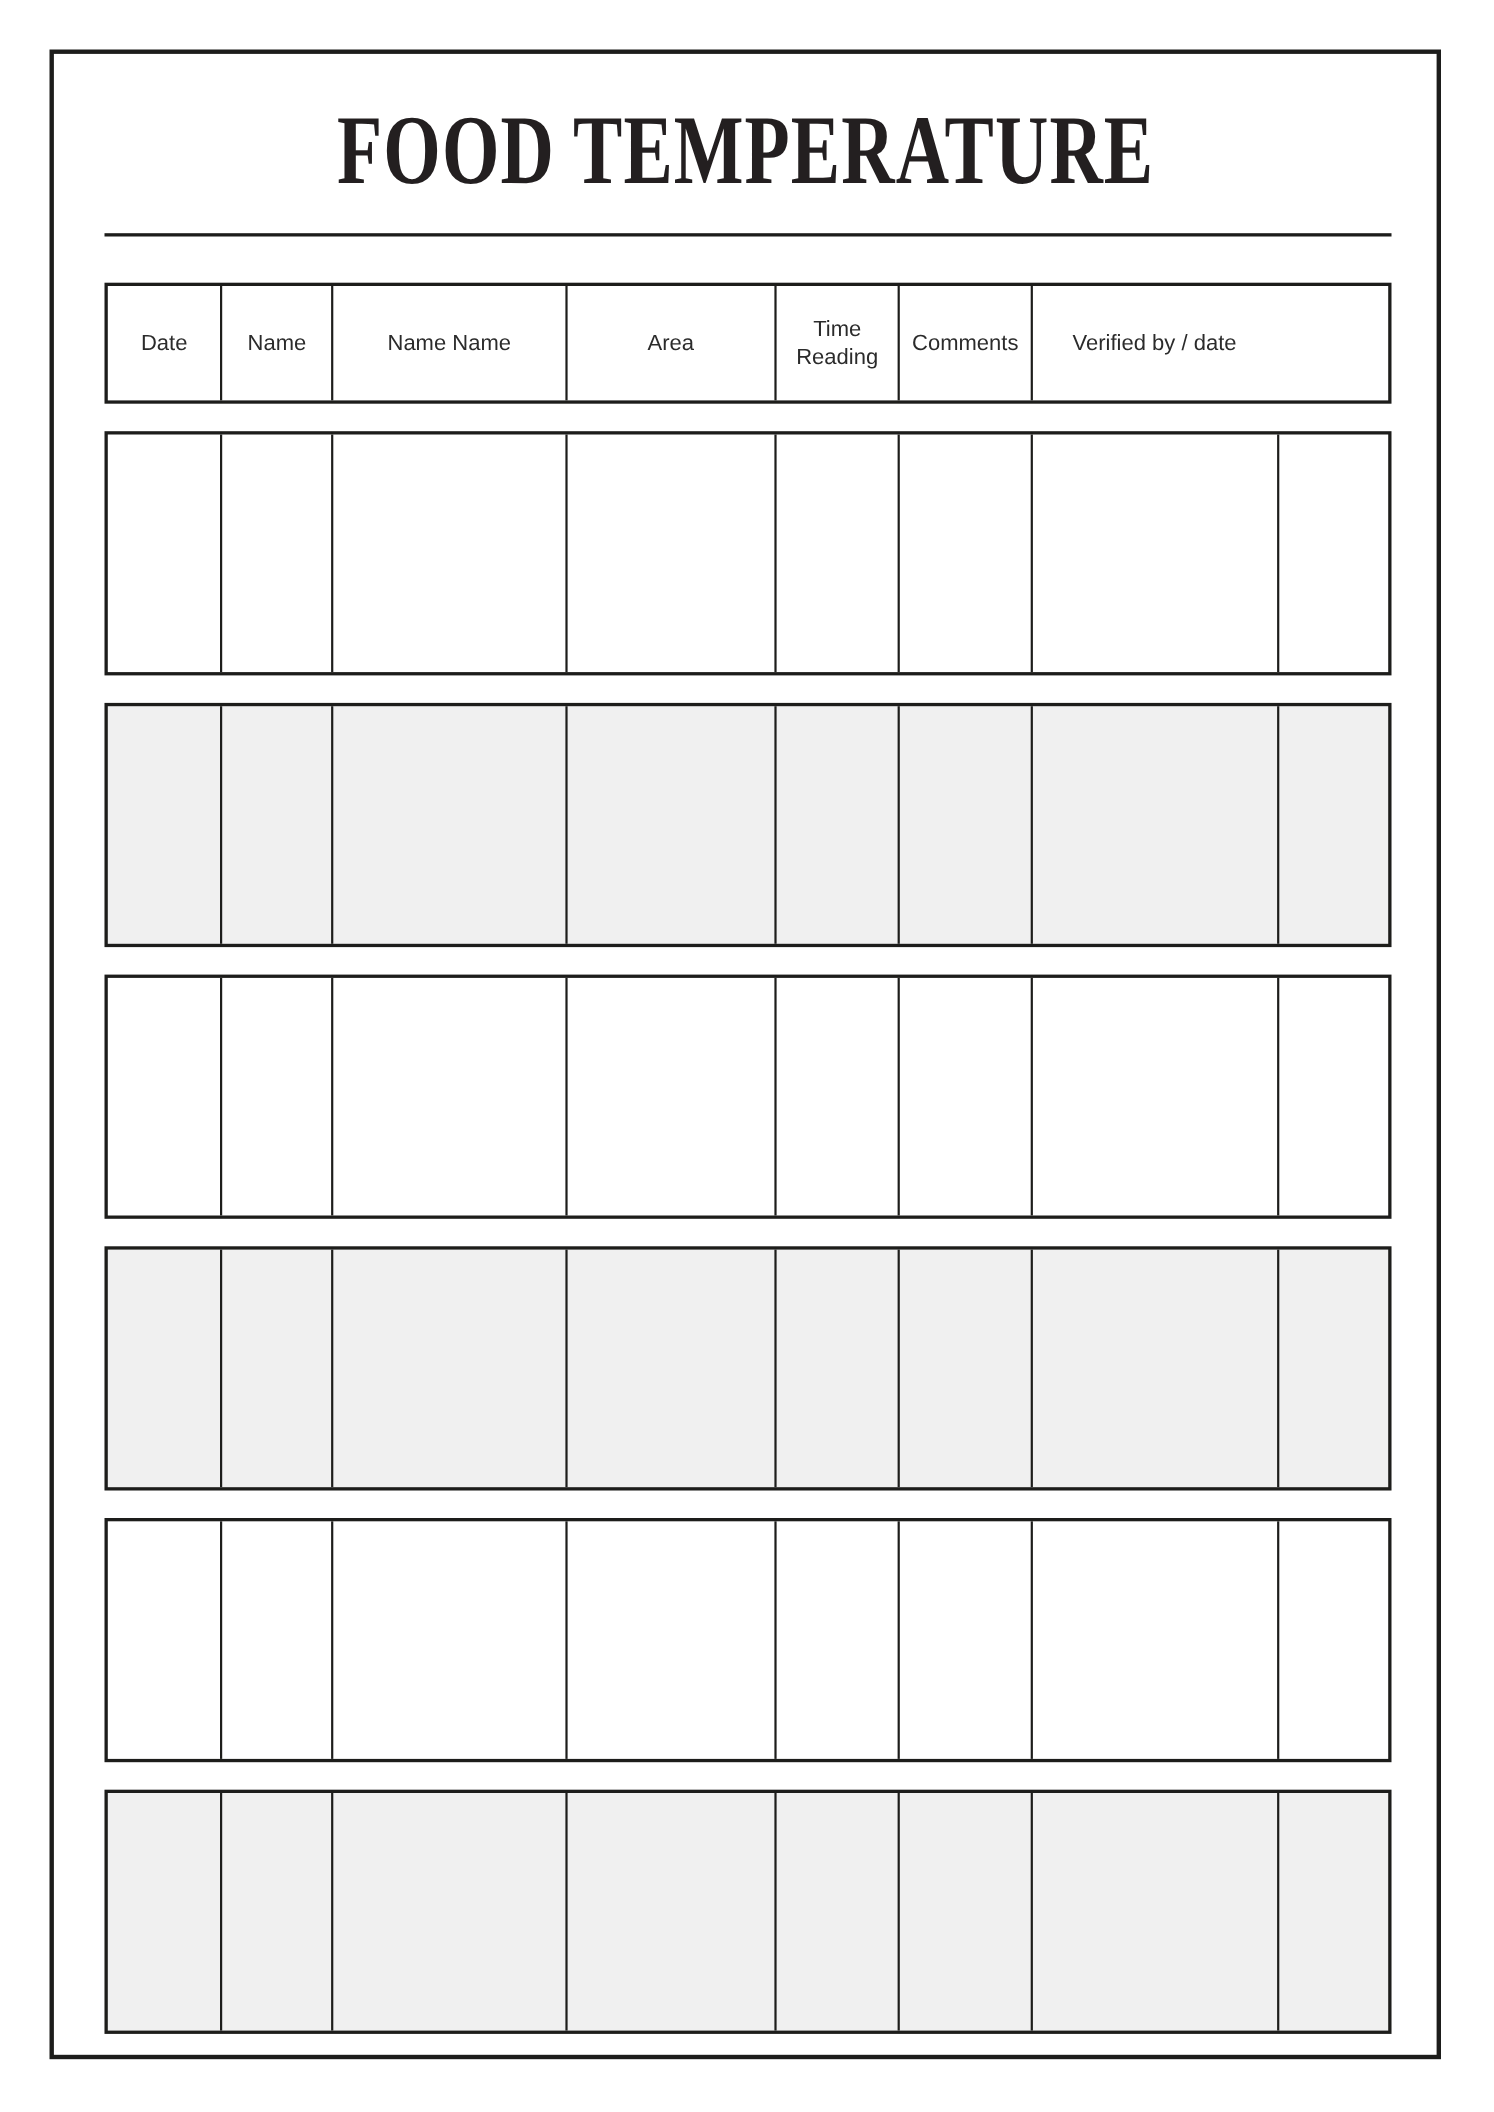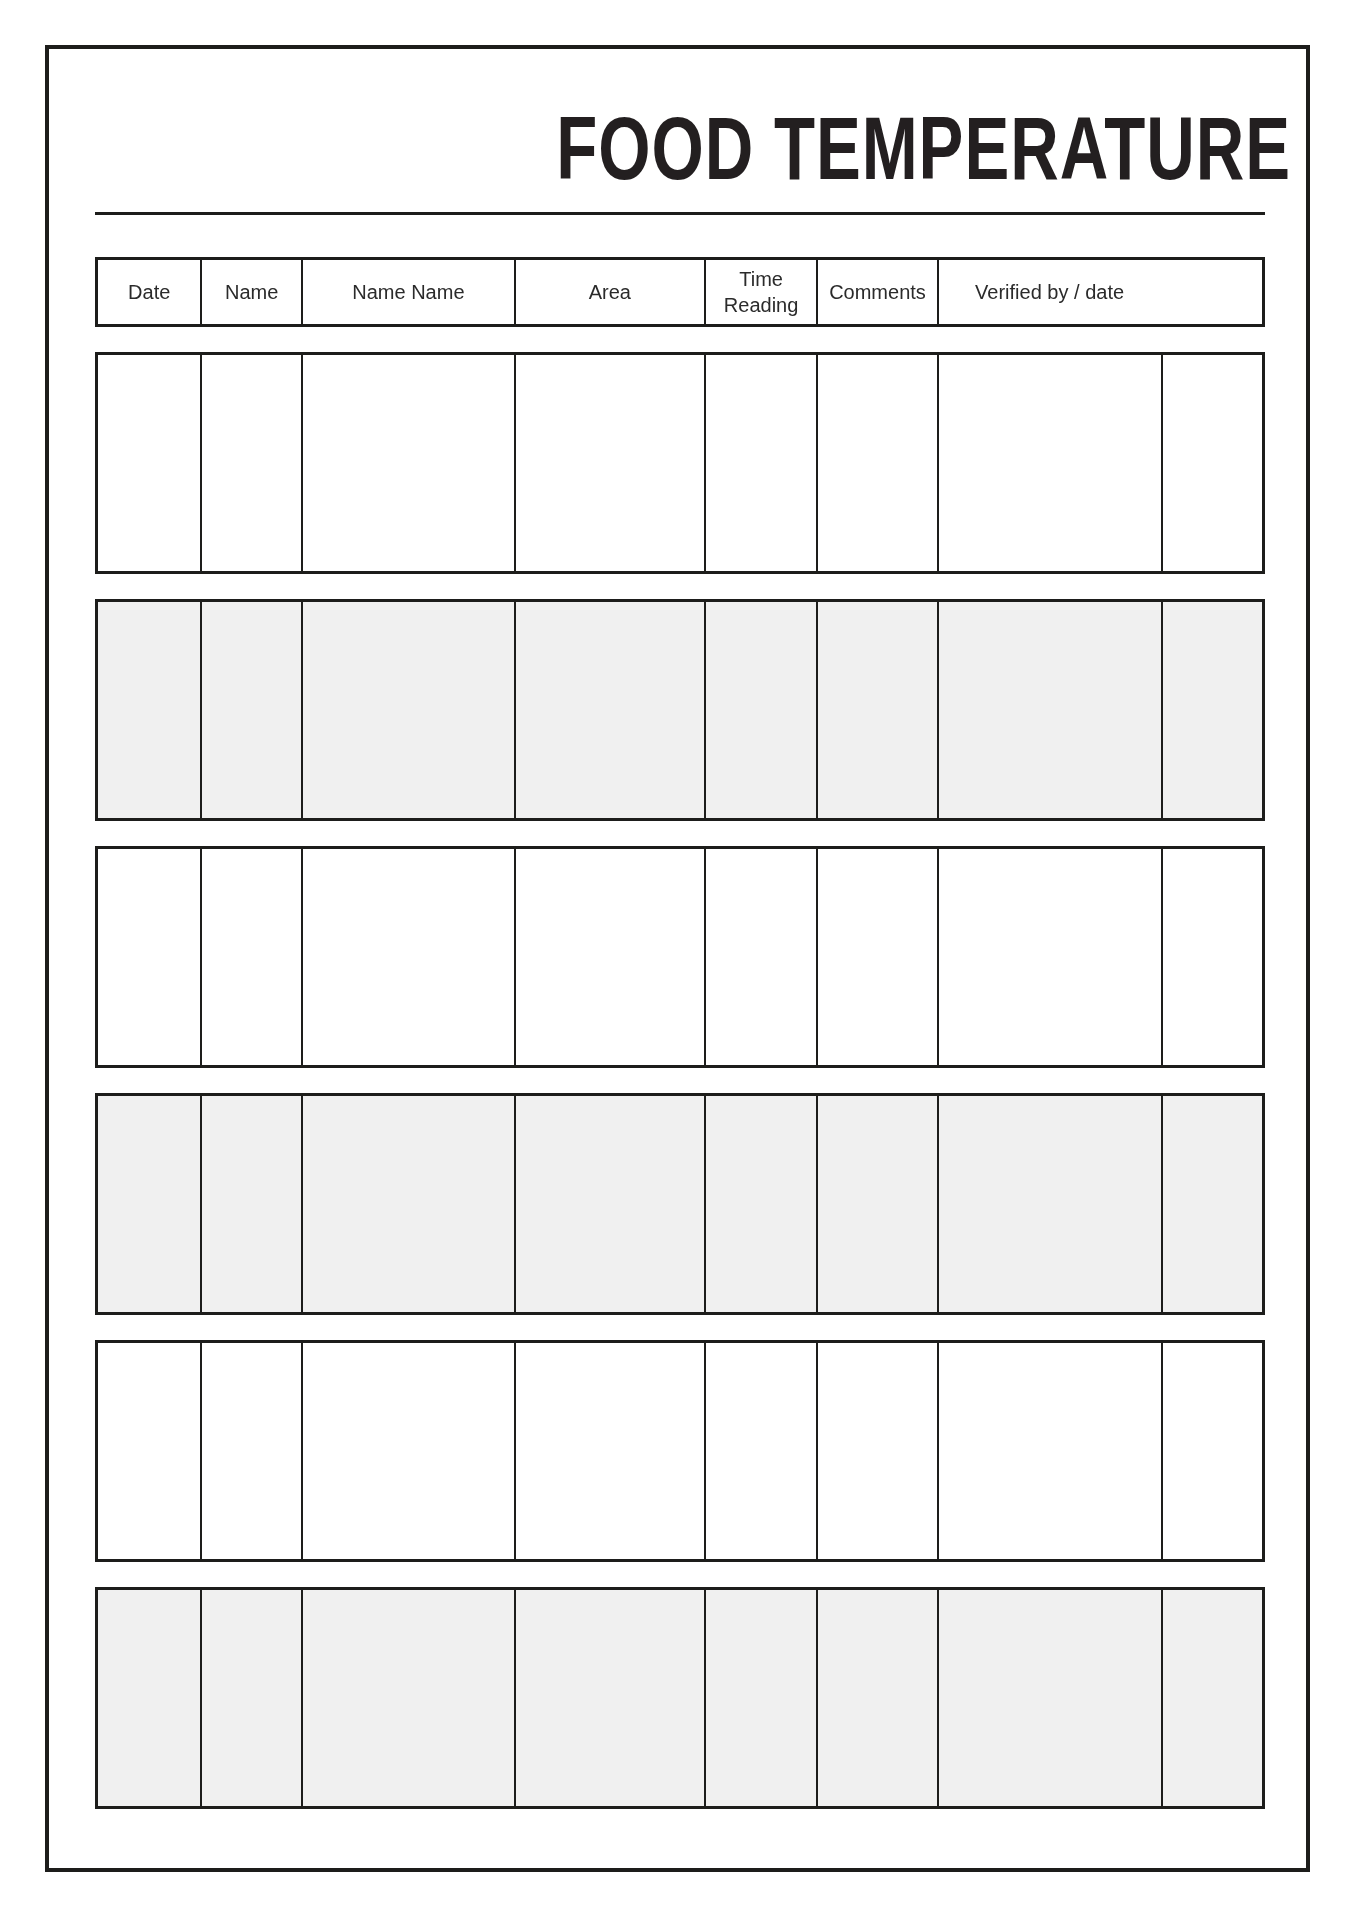--- a/index.html
+++ b/index.html
@@ -27,27 +27,28 @@
     position: absolute;
     left: 45px;
     top: 45px;
     width: 1265px;
     height: 1827px;
     border: 4px solid var(--border);
     background: var(--page-bg);
   }
   .title-wrap {
     position: absolute;
-    top: 38px;
+    top: 28px;
     left: 0;
     right: 0;
     height: 122px;
     display: flex;
     align-items: center;
-    justify-content: flex-end;
+    justify-content: center;
+    font-family: Liberation Serif, serif;
   }
   .title {
     font-size: 70px;
     font-weight: 700;
     letter-spacing: 1px;
     color: #231f20;
     white-space: nowrap;
     transform: scaleY(1.28) scaleX(0.96);
     transform-origin: center center;
   }
@@ -64,21 +65,21 @@
     top: 208px;
     left: 46px;
     width: 1170px;
   }
   .hrow, .row {
     display: grid;
     grid-template-columns: 103fr 101fr 214fr 191fr 113fr 121fr 225fr 102fr;
     border: 3px solid var(--border);
     background: #ffffff;
   }
-  .hrow { height: 70px; }
+  .hrow { height: 110px; }
   .row { height: 222px; margin-top: 25px; }
   .row:first-of-type { margin-top: 29px; }
   .row.alt { background: var(--row-alt); }
   .hcell, .cell {
     border-left: 2px solid var(--border);
     min-width: 0;
   }
   .hcell:first-child, .cell:first-child { border-left: none; }
   .hcell {
     display: flex;

